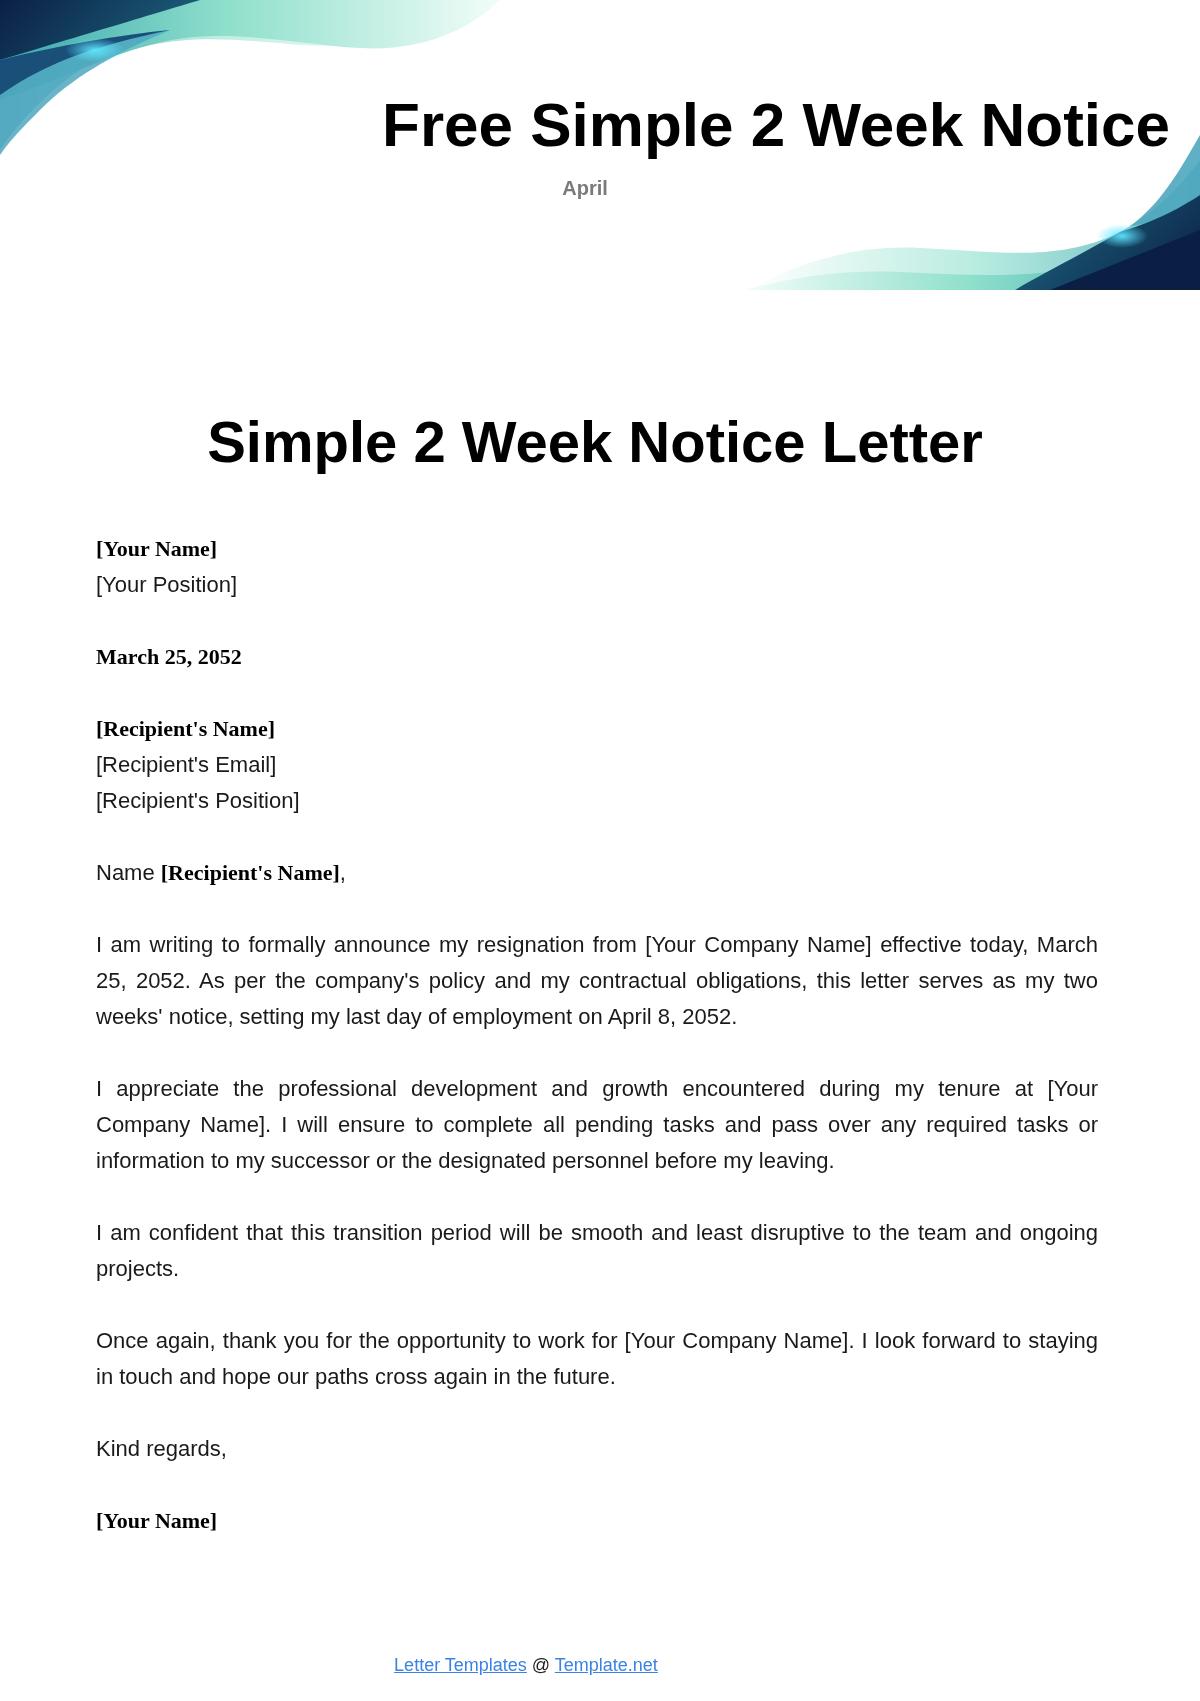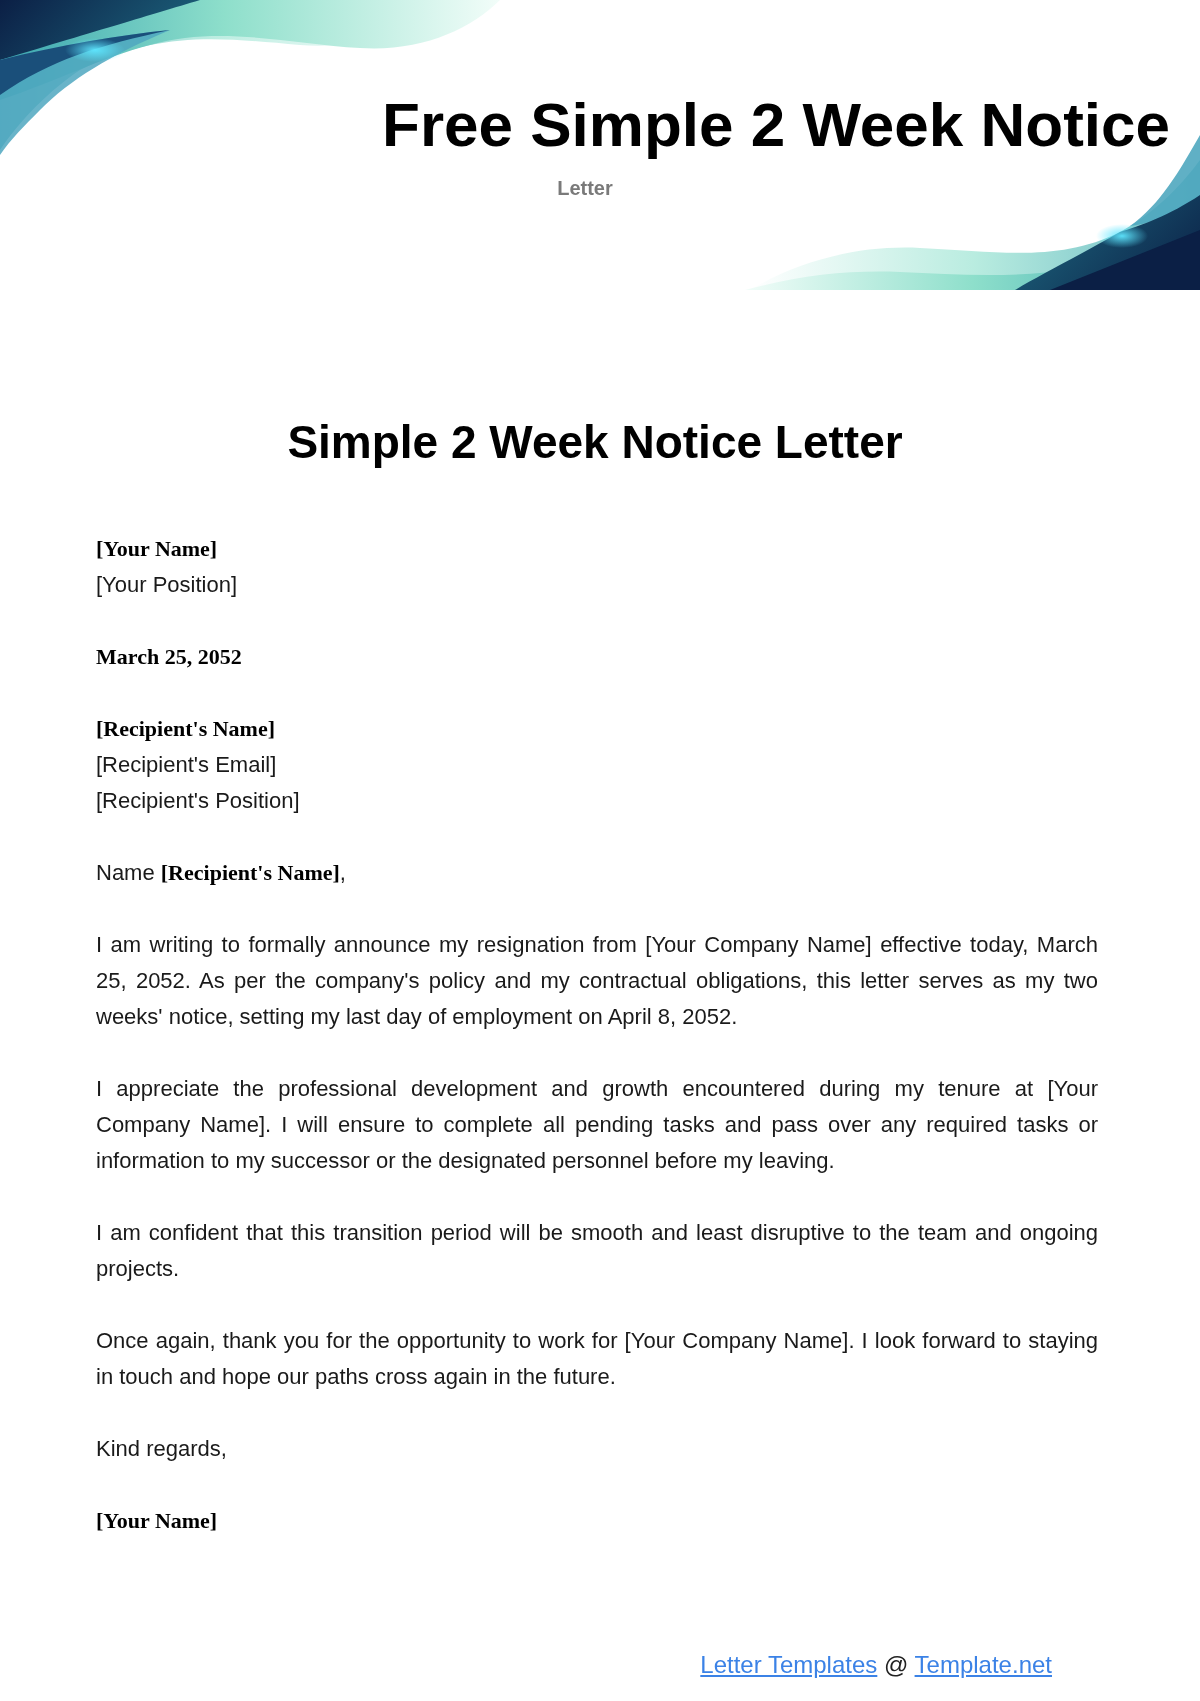--- a/index.html
+++ b/index.html
@@ -12,33 +12,33 @@
   .main-title {
     position: absolute; left: 0; width: 1170px; top: 88px; text-align: right;
     font-size: 62px; font-weight: 700; color: #000; letter-spacing: 0px; line-height: 74px;
   }
   .subtitle {
     position: absolute; left: 0; width: 1170px; top: 176px; text-align: center;
     font-size: 20px; font-weight: 700; color: #7a7a7a; line-height: 24px;
   }
   .doc-title {
     position: absolute; left: 0; width: 1190px; top: 414px; text-align: center;
-    font-size: 46px; font-weight: 700; color: #000; line-height: 56px;
+    font-size: 58px; font-weight: 700; color: #000; line-height: 56px;
   }
   .letter {
     position: absolute; left: 96px; width: 1002px; top: 531px;
     font-size: 22px; line-height: 36px; color: #1a1a1a;
   }
   .letter p { margin: 0 0 36px 0; text-align: justify; }
   .letter .block { margin: 0 0 36px 0; }
   .letter .line { display: block; }
   .b { font-weight: 700; color: #000; font-family: Liberation Serif, serif; }
   .footer {
-    position: absolute; left: 0; width: 1052px; top: 1650px; text-align: right;
-    font-size: 24px; line-height: 30px; color: #222;
+    position: absolute; left: 0; width: 1052px; top: 1650px; text-align: center;
+    font-size: 18px; line-height: 30px; color: #222;
   }
   .footer a { color: #3b82e6; text-decoration: underline; }
 </style>
 </head>
 <body>
 
 <div class="banner">
   <svg width="1200" height="290" viewBox="0 0 1200 290">
     <defs>
       <linearGradient id="mintL" x1="0" y1="0" x2="1" y2="0">
@@ -85,21 +85,21 @@
     <path d="M750,290 C800,260 860,245 920,248 C1000,252 1060,262 1120,232 C1160,210 1185,180 1200,160 L1200,290 Z" fill="url(#mintR2)" opacity="0.95"></path>
     <path d="M745,290 C800,275 850,270 900,272 C980,276 1060,280 1130,255 C1165,240 1185,225 1200,215 L1200,290 Z" fill="url(#mintR)"></path>
     <path d="M1200,135 C1180,170 1160,205 1130,226 C1160,222 1185,210 1200,200 Z" fill="#4fa7bf" opacity="0.9"></path>
     <path d="M1200,195 C1170,215 1140,226 1120,232 C1080,255 1040,275 1015,290 L1200,290 Z" fill="url(#navyR)"></path>
     <path d="M1200,230 C1150,250 1100,270 1050,290 L1200,290 Z" fill="#0b1f45"></path>
     <ellipse cx="1122" cy="236" rx="26" ry="12" fill="url(#glow)"></ellipse>
   </svg>
 </div>
 
 <div class="main-title">Free Simple 2 Week Notice</div>
-<div class="subtitle">Letter</div>
+<div class="subtitle">April</div>
 
 <div class="doc-title">Simple 2 Week Notice Letter</div>
 
 <div class="letter">
   <div class="block">
     <span class="line b">[Your Name]</span>
     <span class="line">[Your Position]</span>
   </div>
   <div class="block">
     <span class="line b">March 25, 2052</span>

